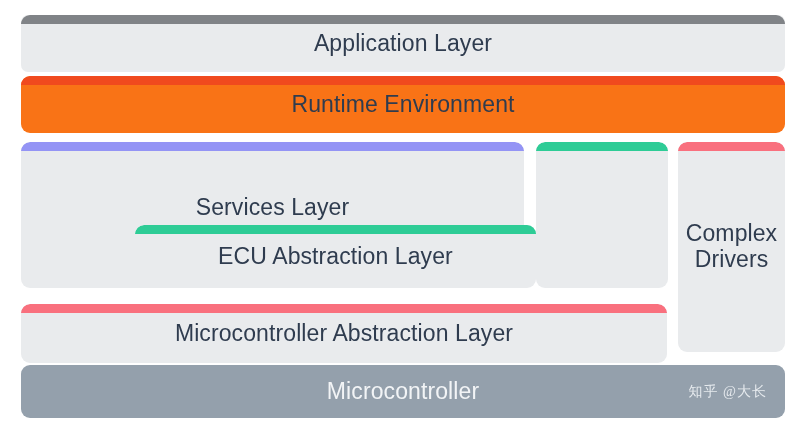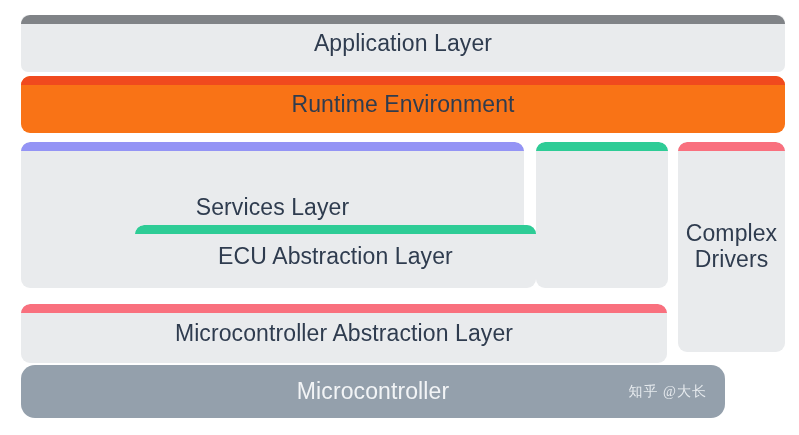--- a/index.html
+++ b/index.html
@@ -76,24 +76,24 @@
     left: 536px; top: 142px;  width: 132px; height: 146px;
   }
   #complex-drivers {
     left: 678px; top: 142px;  width: 107px; height: 210px;
     font-size: 23px;
   }
   #mcal {
     left: 21px;  top: 293px;  width: 646px; height: 59px; margin-top: 11px;
   }
   #microcontroller {
-    left: 21px;  top: 365px;  width: 704px; height: 53px;
+    left: 21px;  top: 365px;  width: 764px; height: 53px;
     background: #94a0ac;
     color: #f2f4f6;
-    border-radius: 14px;
+    border-radius: 9px;
   }
 
   
   #watermark {
     position: absolute;
     right: 18px;
     top: 50%;
     transform: translateY(-50%);
     font-size: 14px;
     color: #e6eaee;

